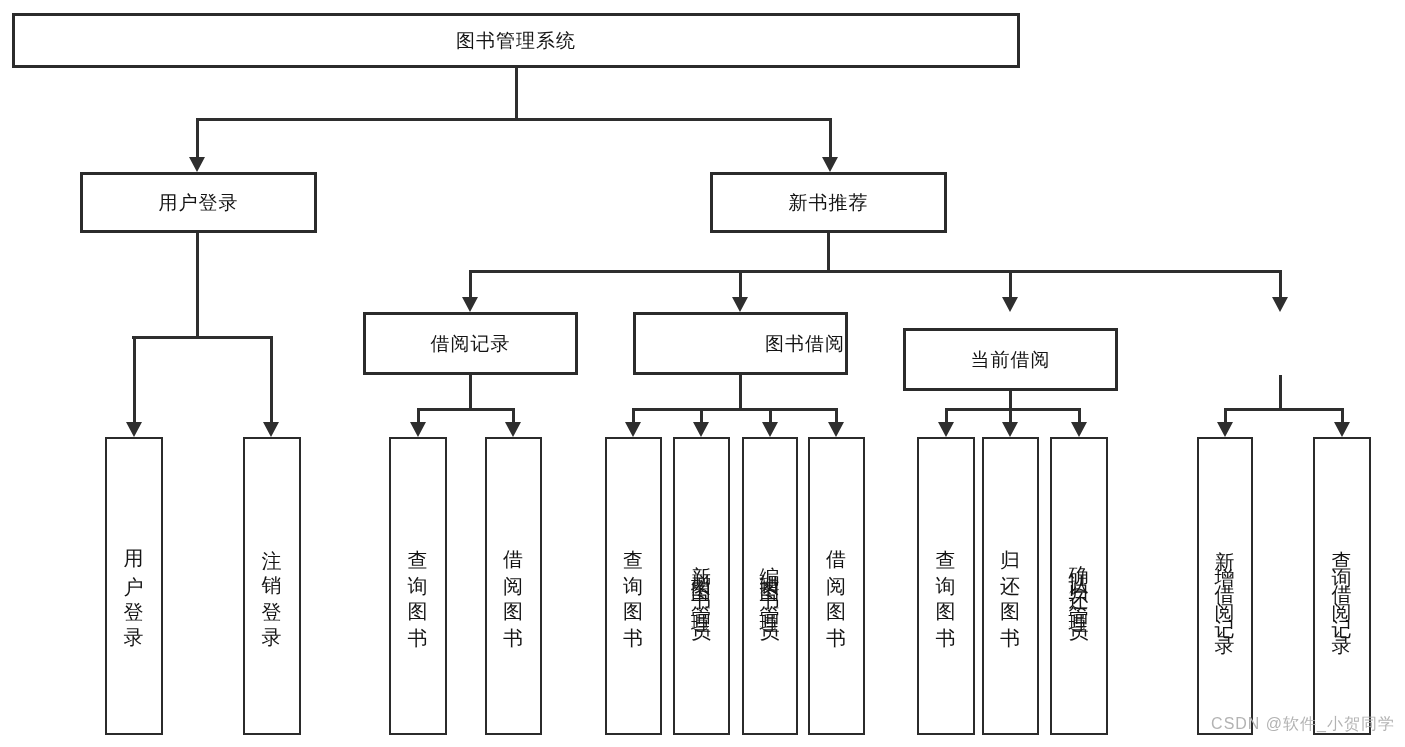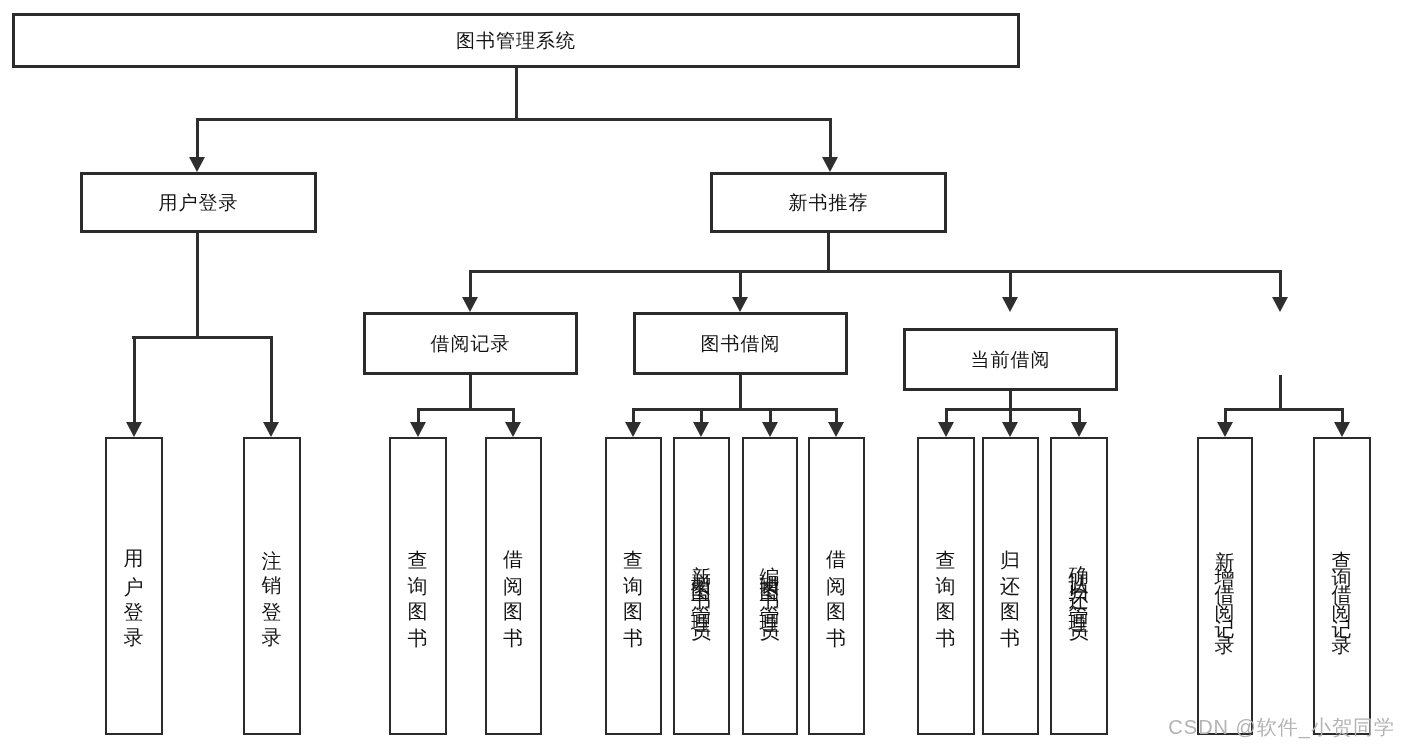--- a/index.html
+++ b/index.html
@@ -19,38 +19,38 @@
   .sp9 span{letter-spacing:8px;}
   .v{position:absolute;width:3px;background:#2e2e2e;z-index:1;}
   .h{position:absolute;height:3px;background:#2e2e2e;z-index:1;}
   .a{position:absolute;width:0;height:0;border-left:8px solid transparent;
      border-right:8px solid transparent;border-top:15px solid #2e2e2e;z-index:1;}
   
   #n-root{left:12px;top:13px;width:1008px;height:55px;}
   #n-user-login{left:80px;top:172px;width:237px;height:61px;}
   #n-book-mgmt{left:710px;top:172px;width:237px;height:61px;}
   #n-new-book-rec{left:363px;top:312px;width:215px;height:63px;}
-  #n-book-borrow{left:633px;top:312px;width:215px;height:63px;}
+  #n-book-borrow{left:633px;top:312px;width:215px;height:63px;justify-content:flex-end;}
   #n-current-borrow{left:903px;top:328px;width:215px;height:63px;align-items:center;}
   #n-borrow-record{left:1173px;top:312px;width:215px;height:63px;}
   #n-ul-login{left:105px;top:437px;width:58px;height:298px;}
   #n-ul-logout{left:243px;top:437px;width:58px;height:298px;}
   #n-nb-query{left:389px;top:437px;width:58px;height:298px;}
   #n-nb-borrow{left:485px;top:437px;width:57px;height:298px;}
   #n-bb-query{left:605px;top:437px;width:57px;height:298px;}
   #n-bb-add{left:673px;top:437px;width:57px;height:298px;}
   #n-bb-edit{left:742px;top:437px;width:56px;height:298px;}
   #n-bb-borrow{left:808px;top:437px;width:57px;height:298px;}
   #n-cb-query{left:917px;top:437px;width:58px;height:298px;}
   #n-cb-return{left:982px;top:437px;width:57px;height:298px;}
   #n-cb-confirm{left:1050px;top:437px;width:58px;height:298px;}
   #n-br-add{left:1197px;top:437px;width:56px;height:298px;}
   #n-br-query{left:1313px;top:437px;width:58px;height:298px;}
   #watermark{
-    position:absolute;right:10px;top:714px;font-size:20px;color:#b3b3b3;
+    position:absolute;right:10px;top:714px;font-size:16px;color:#b3b3b3;
     letter-spacing:1px;z-index:4;white-space:nowrap;
   }
 </style>
 </head>
 <body>
 
 <div id="canvas">
 
   <div class="box" id="n-root">
     <span>图书管理系统</span>

